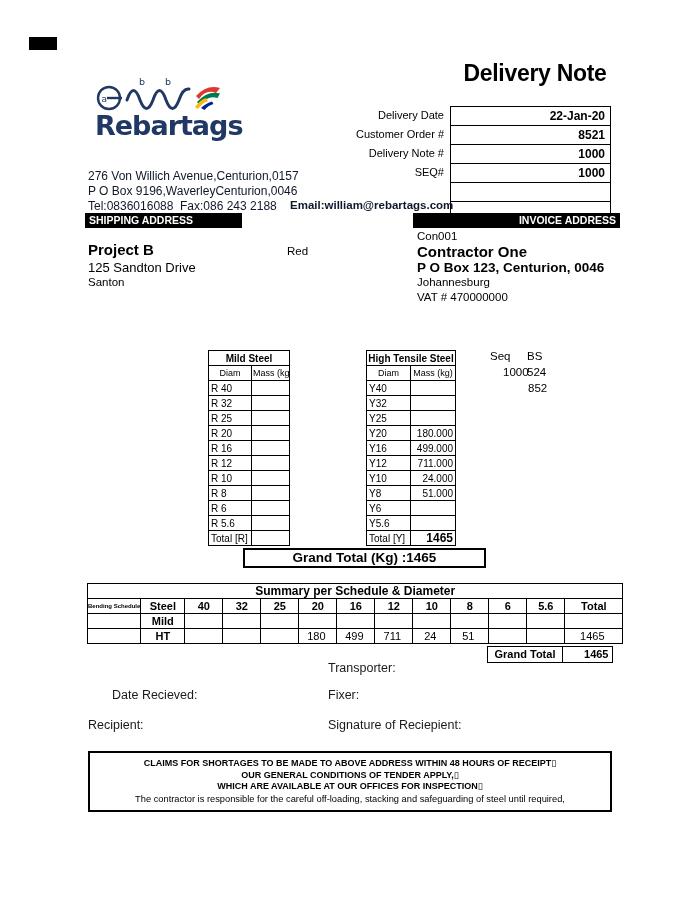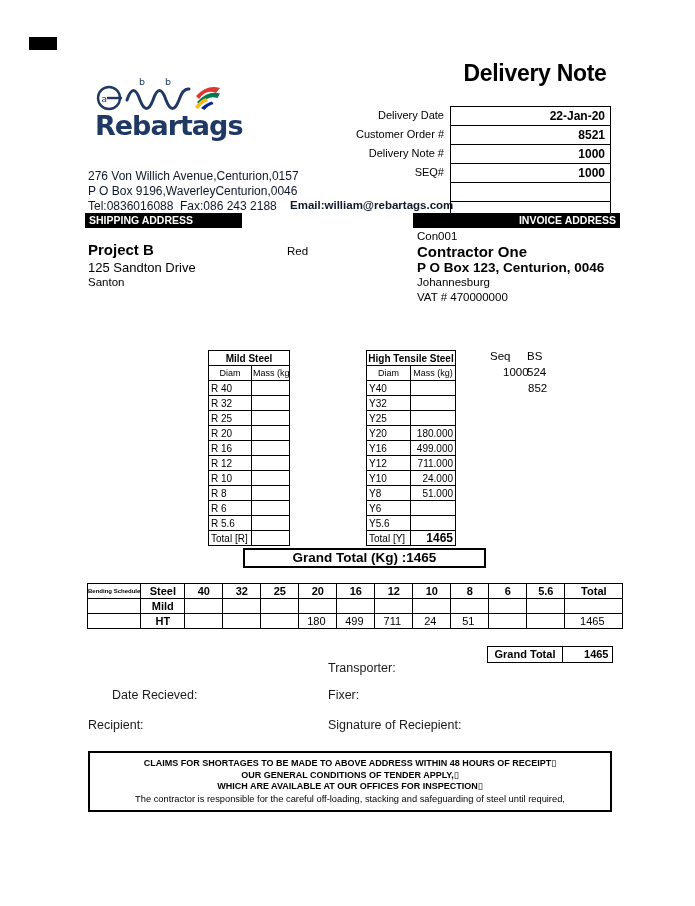--- a/index.html
+++ b/index.html
@@ -266,20 +266,23 @@
         <col style="width:38px">
         <col style="width:38px">
       <col style="width:38px">
         <col style="width:38px">
         <col style="width:38px">
         <col style="width:38px">
         <col style="width:38px">
       <col style="width:58px">
     </colgroup>
     <tbody>
+        <tr>
+          <td class="title" colspan="13">Summary per Schedule &amp; Diameter</td>
+        </tr>
     <tr>
       <td class="corner">Bending Schedule</td>
       <td class="hdr">Steel</td>
       <td class="hdr">40</td>
       <td class="hdr">32</td>
       <td class="hdr">25</td>
       <td class="hdr">20</td>
       <td class="hdr">16</td>
       <td class="hdr">12</td>
       <td class="hdr">10</td>

